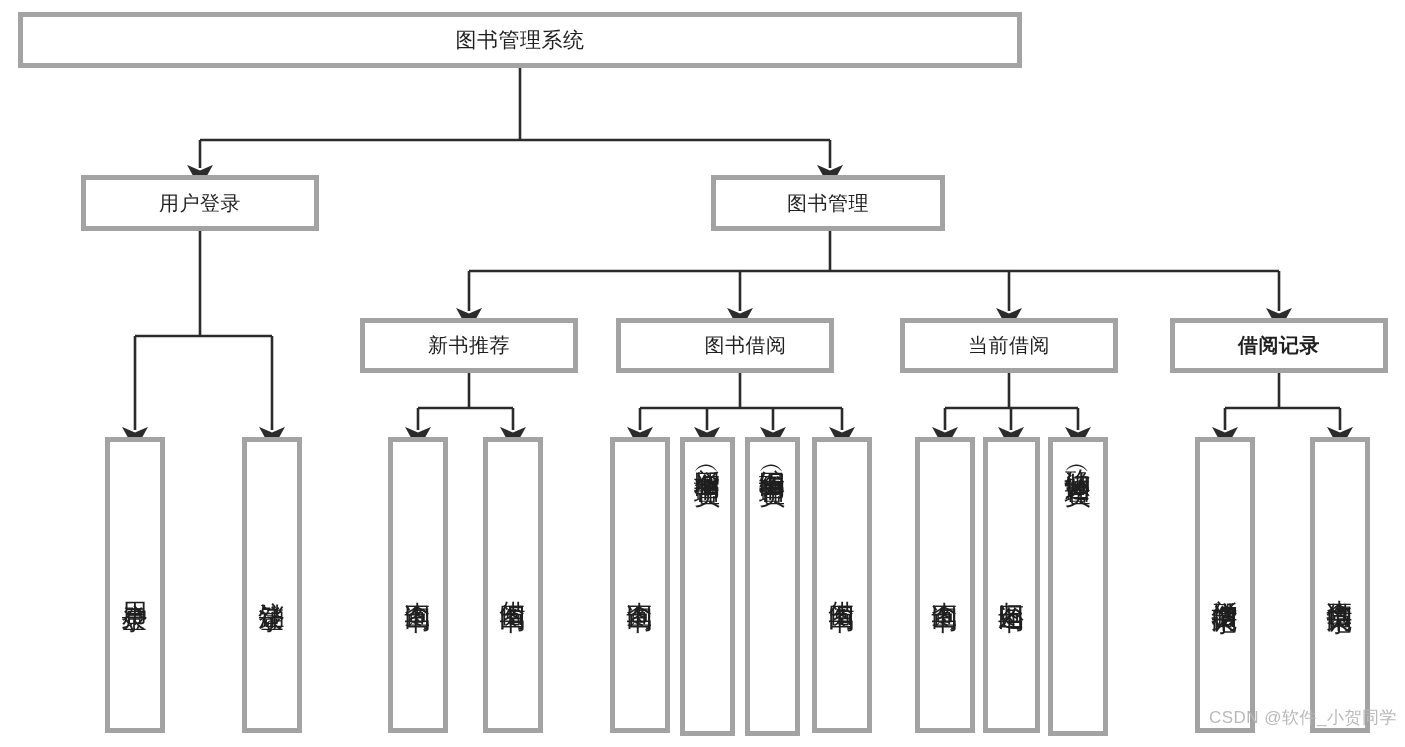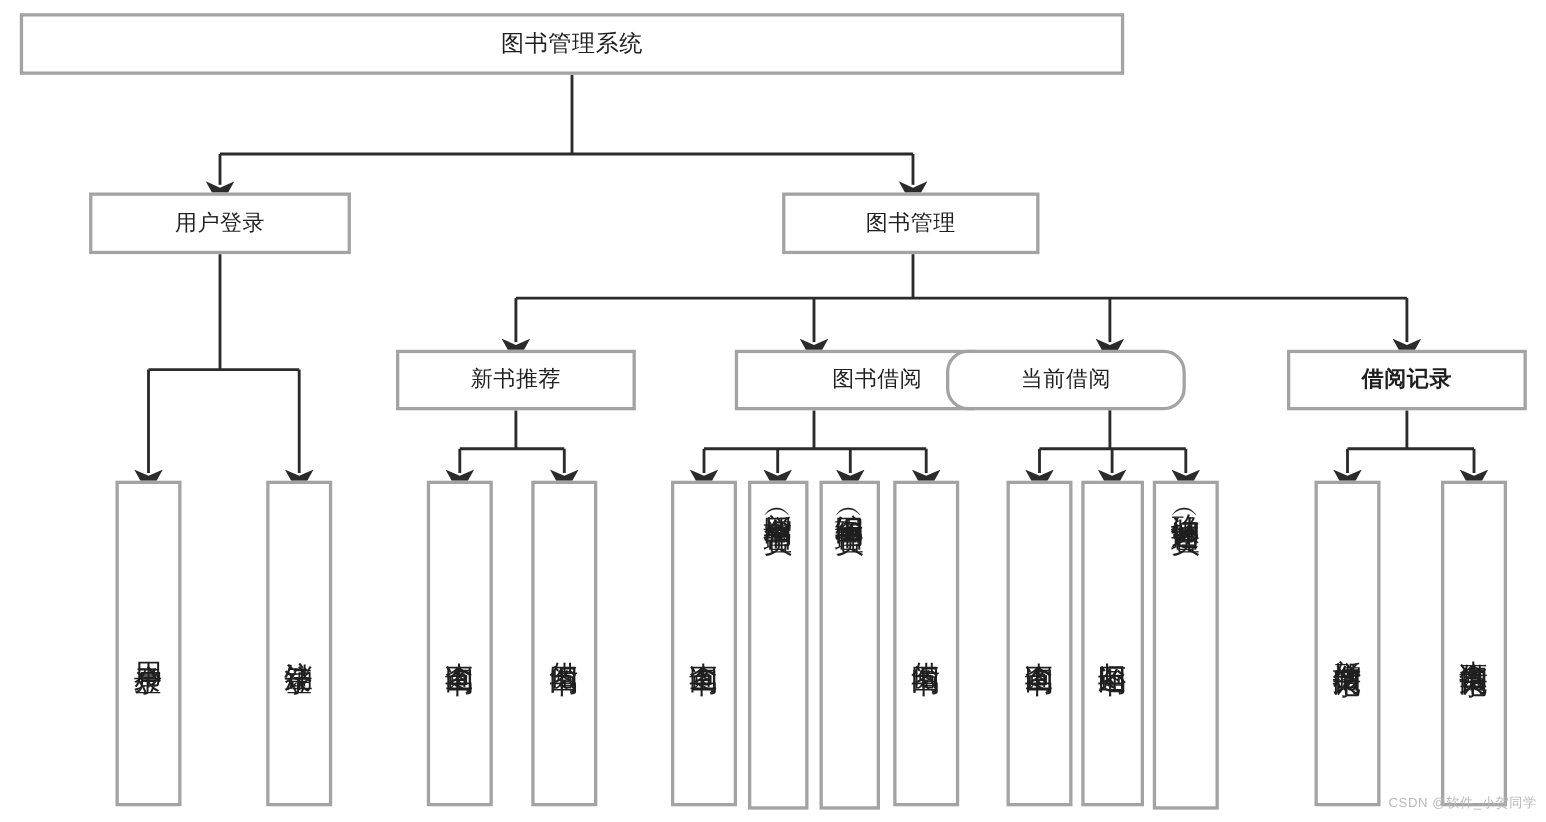--- a/index.html
+++ b/index.html
@@ -24,21 +24,21 @@
     left: 0;
     top: 0;
     width: 1405px;
     height: 747px;
     pointer-events: none;
   }
   .node {
     position: absolute;
     box-sizing: border-box;
     background: #ffffff;
-    border: 3px solid #a3a3a3;
+    border: 5px solid #a3a3a3;
     display: flex;
     align-items: center;
     justify-content: center;
     text-align: center;
   }
   .node-label {
     display: block;
     line-height: 1.22;
     color: #1f1f1f;
     letter-spacing: 0.5px;
@@ -65,22 +65,22 @@
   
   .node.tier2 {
     top: 318px;
     height: 55px;
     width: 218px;
   }
   .node.tier2 .node-label {
     font-size: 20px;
   }
   .node.n-new-rec   { left: 360px; align-items: center; }
-  .node.n-borrow    { left: 668px; padding-left: 41px; }
-  .node.n-current   { left: 860px; border-radius: 20px; }
+  .node.n-borrow    { left: 616px; padding-left: 41px; }
+  .node.n-current   { left: 900px; }
   .node.n-record    { left: 1170px; font-weight: bold; }
   
   .node.leaf {
     top: 437px;
     align-items: flex-start;
     justify-content: center;
     padding-top: 6px;
   }
   .node.leaf .node-label {
     writing-mode: vertical-rl;
@@ -91,22 +91,22 @@
     white-space: nowrap;
   }
   
   .node.leaf.short {
     align-items: center;
     padding-top: 0;
   }
   .watermark {
     position: absolute;
     right: 8px;
-    bottom: 8px;
-    font-size: 12px;
+    bottom: 18px;
+    font-size: 17px;
     color: #b9b9b9;
     letter-spacing: 0.5px;
     white-space: nowrap;
   }
 </style>
 </head>
 <body>
 
 <div id="diagram-root">
 

